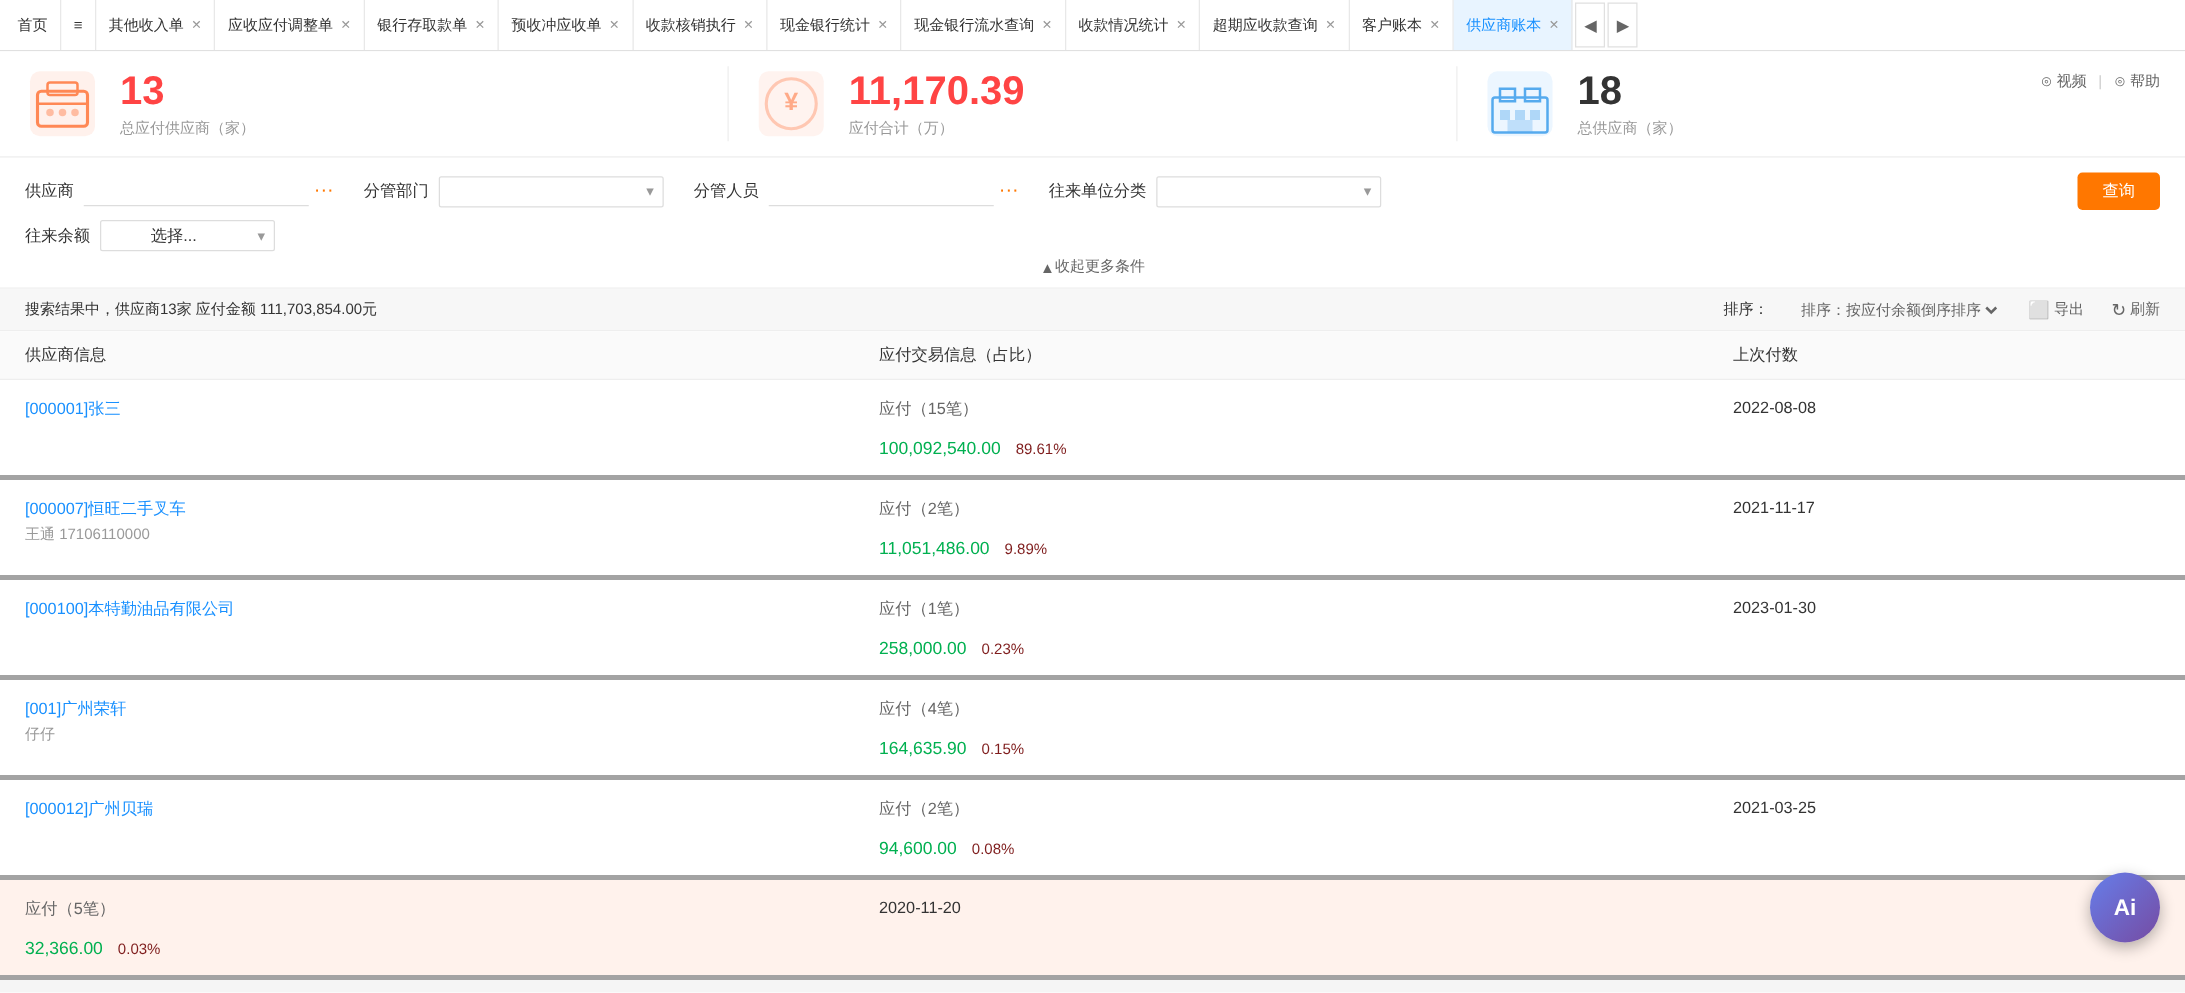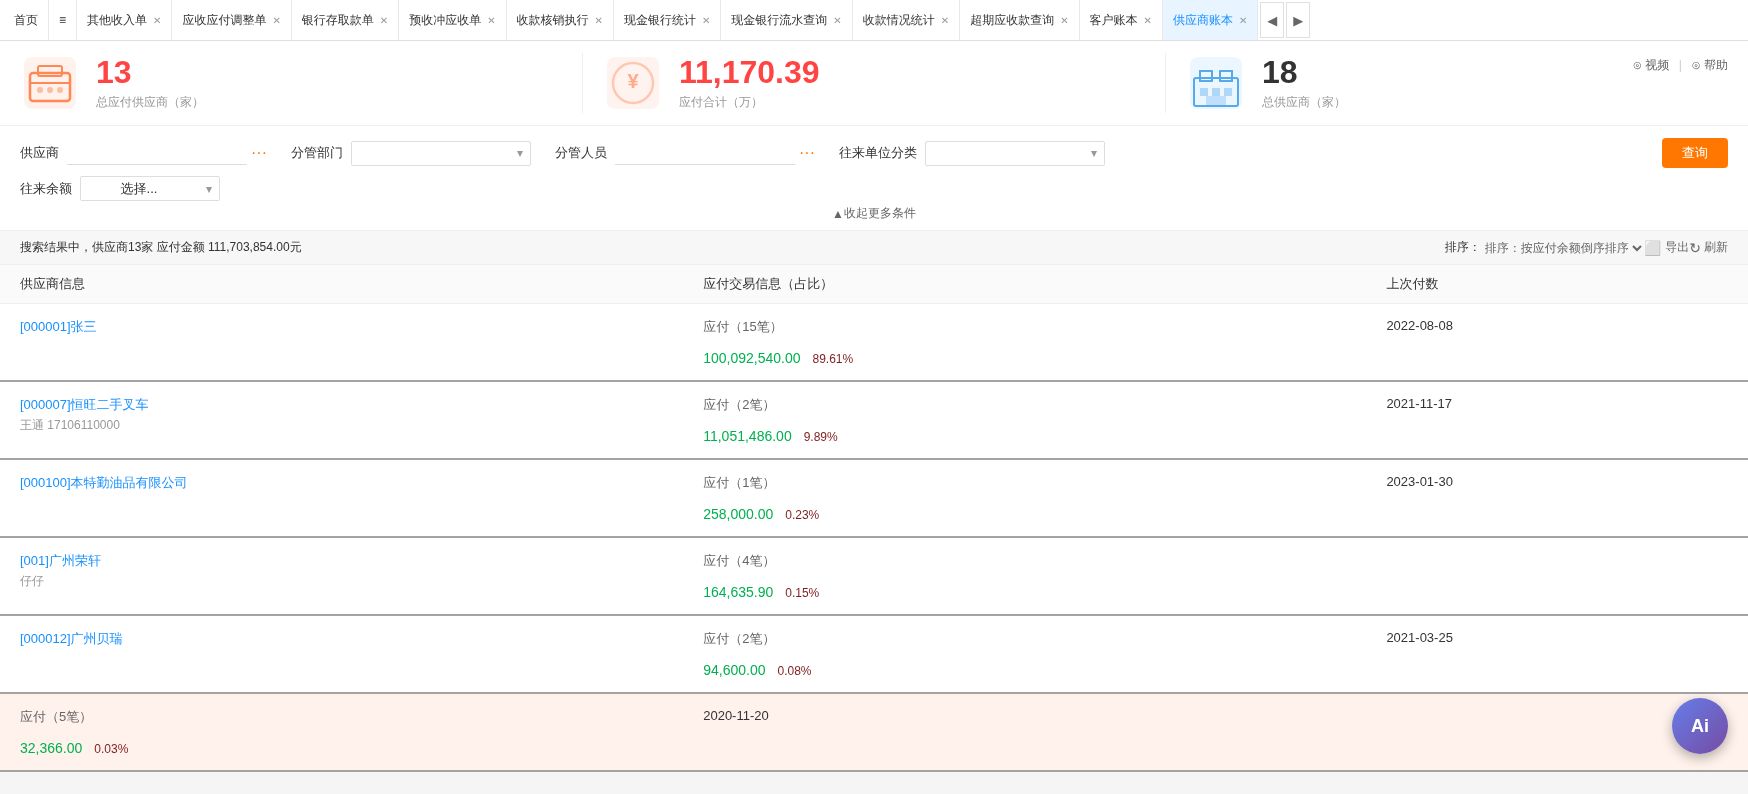--- a/index.html
+++ b/index.html
@@ -70,21 +70,21 @@
       width: fit-content;
     }
 
     
     .result-bar {
       background: #f7f7f7; padding: 8px 20px;
       border-bottom: 1px solid #eee;
       display: flex; align-items: center; justify-content: space-between;
     }
     .result-text { font-size: 12px; color: #333; }
-    .result-actions { display: flex; align-items: center; gap: 0; font-size: 12px; color: #666; }
+    .result-actions { display: flex; align-items: center; gap: 22px; font-size: 12px; color: #666; }
     .result-actions .sort-label { color: #333; }
     .result-actions .sort-select {
       border: none; background: transparent; color: #666; font-size: 12px; cursor: pointer; outline: none;
     }
     .action-link { cursor: pointer; color: #666; display: flex; align-items: center; gap: 3px; }
     .action-icon { font-size: 14px; }
 
     
     .data-table { background: #fff; }
     .table-header {
@@ -92,21 +92,21 @@
       grid-template-columns: 2fr 2fr 1fr;
       padding: 10px 20px;
       border-bottom: 1px solid #eee;
       background: #fafafa;
     }
     .col-header { font-size: 13px; color: #333; font-weight: 500; }
     .table-row {
       display: grid;
       grid-template-columns: 2fr 2fr 1fr;
       padding: 14px 20px;
-      border-bottom: 2px solid #a3a3a3;
+      border-bottom: 4px solid #a3a3a3;
       align-items: start;
     }
     .table-row.highlighted { background: #fff2ec; }
     .supplier-link { color: #1890ff; text-decoration: none; font-size: 13px; cursor: pointer; }
     .supplier-contact { font-size: 12px; color: #999; margin-top: 3px; }
     .pay-info-label { font-size: 13px; color: #666; }
     .pay-amount { font-size: 14px; color: #00b050; font-weight: 500; margin-top: 14px; }
     .pay-percent { font-size: 12px; color: #7f1d1d; margin-left: 12px; }
     .pay-row { display: flex; align-items: baseline; }
     .last-pay-date { font-size: 13px; color: #333; }

